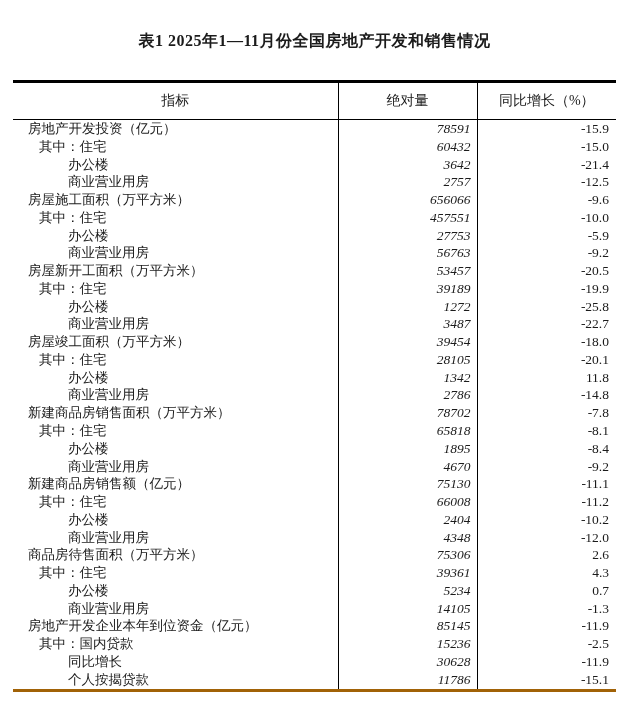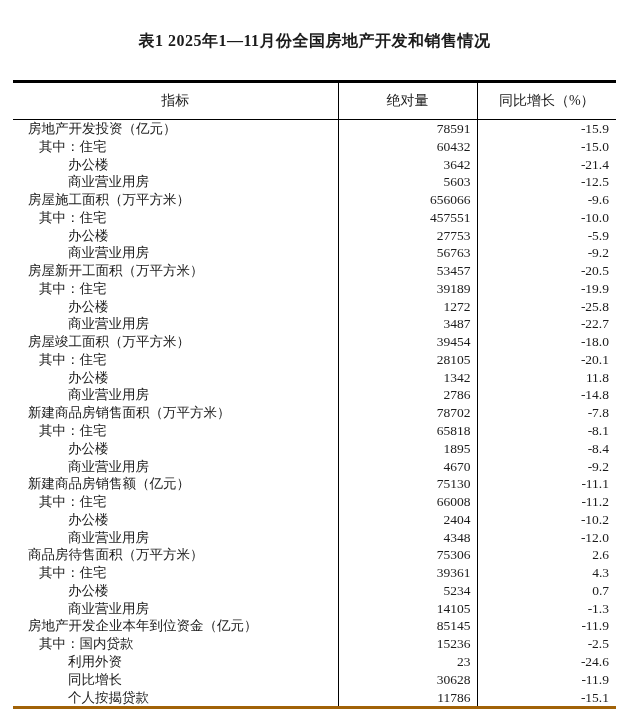--- a/index.html
+++ b/index.html
@@ -58,20 +58,21 @@
     white-space: nowrap;
     overflow: hidden;
   }
   td.cell-indicator { text-align: left; }
   td.cell-indicator.level-0 { padding-left: 15px; }
   td.cell-indicator.level-1 { padding-left: 26px; }
   td.cell-indicator.level-2 { padding-left: 55px; }
   td.cell-absolute {
     text-align: right;
     padding-right: 6px;
+    font-style: italic;
   }
   td.cell-growth {
     text-align: right;
     padding-right: 7px;
   }
 </style>
 </head>
 <body>
 
 <div class="page">
@@ -101,21 +102,21 @@
           <td class="cell-absolute">60432</td>
           <td class="cell-growth">-15.0</td>
         </tr>
         <tr>
           <td class="cell-indicator level-2">办公楼</td>
           <td class="cell-absolute">3642</td>
           <td class="cell-growth">-21.4</td>
         </tr>
         <tr>
           <td class="cell-indicator level-2">商业营业用房</td>
-          <td class="cell-absolute">5603</td>
+          <td class="cell-absolute">2757</td>
           <td class="cell-growth">-12.5</td>
         </tr>
         <tr>
           <td class="cell-indicator level-0">房屋施工面积（万平方米）</td>
           <td class="cell-absolute">656066</td>
           <td class="cell-growth">-9.6</td>
         </tr>
         <tr>
           <td class="cell-indicator level-1">其中：住宅</td>
           <td class="cell-absolute">457551</td>
@@ -233,25 +234,20 @@
         </tr>
         <tr>
           <td class="cell-indicator level-0">房地产开发企业本年到位资金（亿元）</td>
           <td class="cell-absolute">85145</td>
           <td class="cell-growth">-11.9</td>
         </tr>
         <tr>
           <td class="cell-indicator level-1">其中：国内贷款</td>
           <td class="cell-absolute">15236</td>
           <td class="cell-growth">-2.5</td>
-        </tr>
-        <tr>
-          <td class="cell-indicator level-2">利用外资</td>
-          <td class="cell-absolute">23</td>
-          <td class="cell-growth">-24.6</td>
         </tr>
         <tr>
           <td class="cell-indicator level-2">同比增长</td>
           <td class="cell-absolute">30628</td>
           <td class="cell-growth">-11.9</td>
         </tr>
         <tr>
           <td class="cell-indicator level-2">个人按揭贷款</td>
           <td class="cell-absolute">11786</td>
           <td class="cell-growth">-15.1</td>

